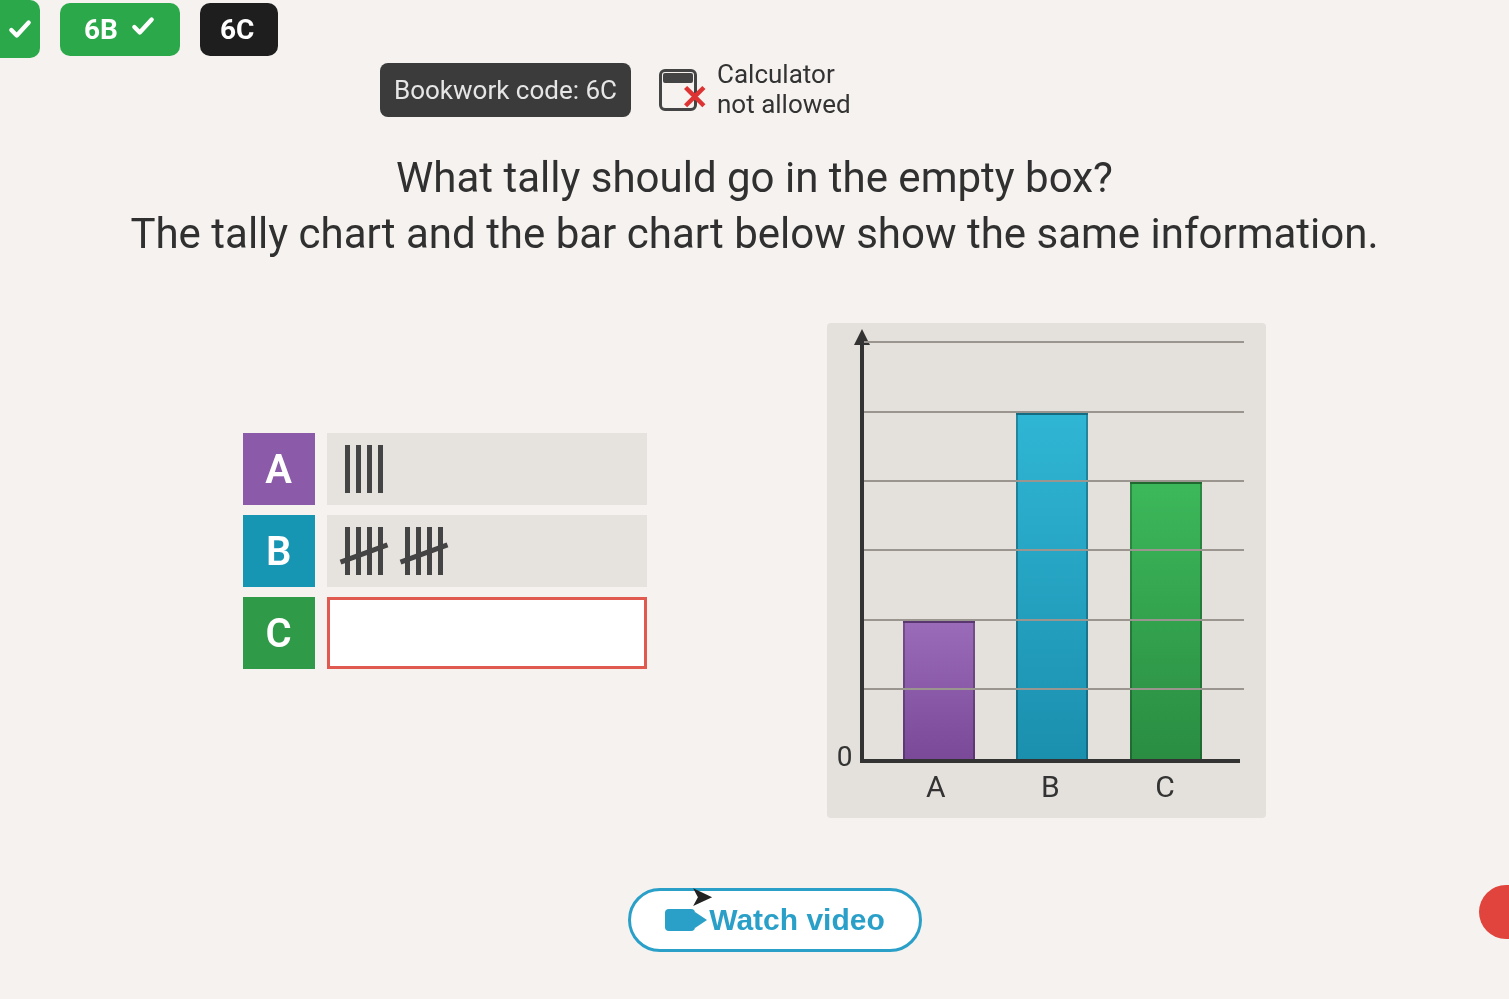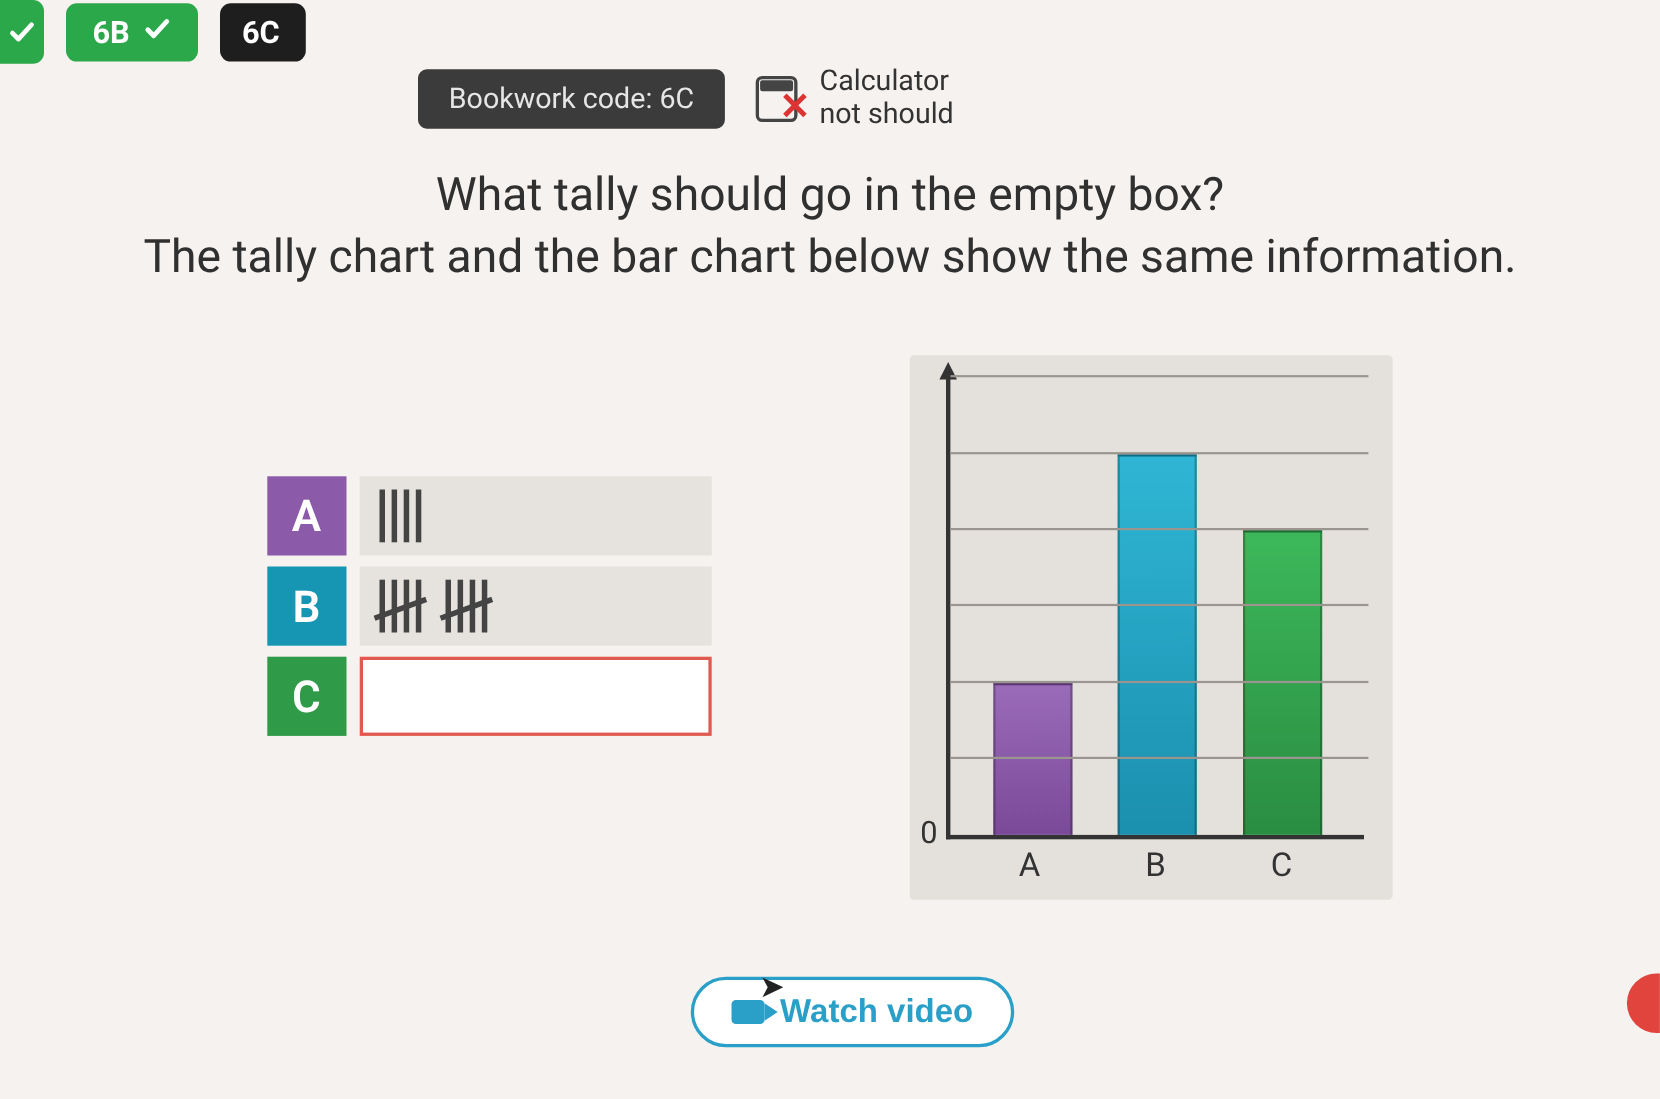--- a/index.html
+++ b/index.html
@@ -44,21 +44,21 @@
   .meta-row {
     display: flex;
     align-items: center;
     gap: 24px;
     margin-left: 380px;
     margin-top: -8px;
   }
   .bookwork-badge {
     background: #3b3b3b;
     color: #e6e6e6;
-    padding: 12px 28px;
+    padding: 12px 14px;
     border-radius: 8px;
     font-size: 26px;
   }
   .calc-block {
     display: flex;
     align-items: center;
     gap: 12px;
   }
   .calc-icon {
     width: 50px; height: 50px; position: relative;
@@ -261,21 +261,21 @@
     <span>Bookwork code: 6C</span>
   </div>
   <div class="calc-block">
     <div class="calc-icon">
       <div class="calc-body"></div>
       <div class="calc-screen"></div>
       <div class="calc-x">✕</div>
     </div>
     <div class="calc-text">
       <div>Calculator</div>
-      <div>not should</div>
+      <div>not allowed</div>
     </div>
   </div>
 </div>
 
 <div class="question">
   <div>What tally should go in the empty box?</div>
   <div>The tally chart and the bar chart below show the same information.</div>
 </div>
 
 <div class="content">

